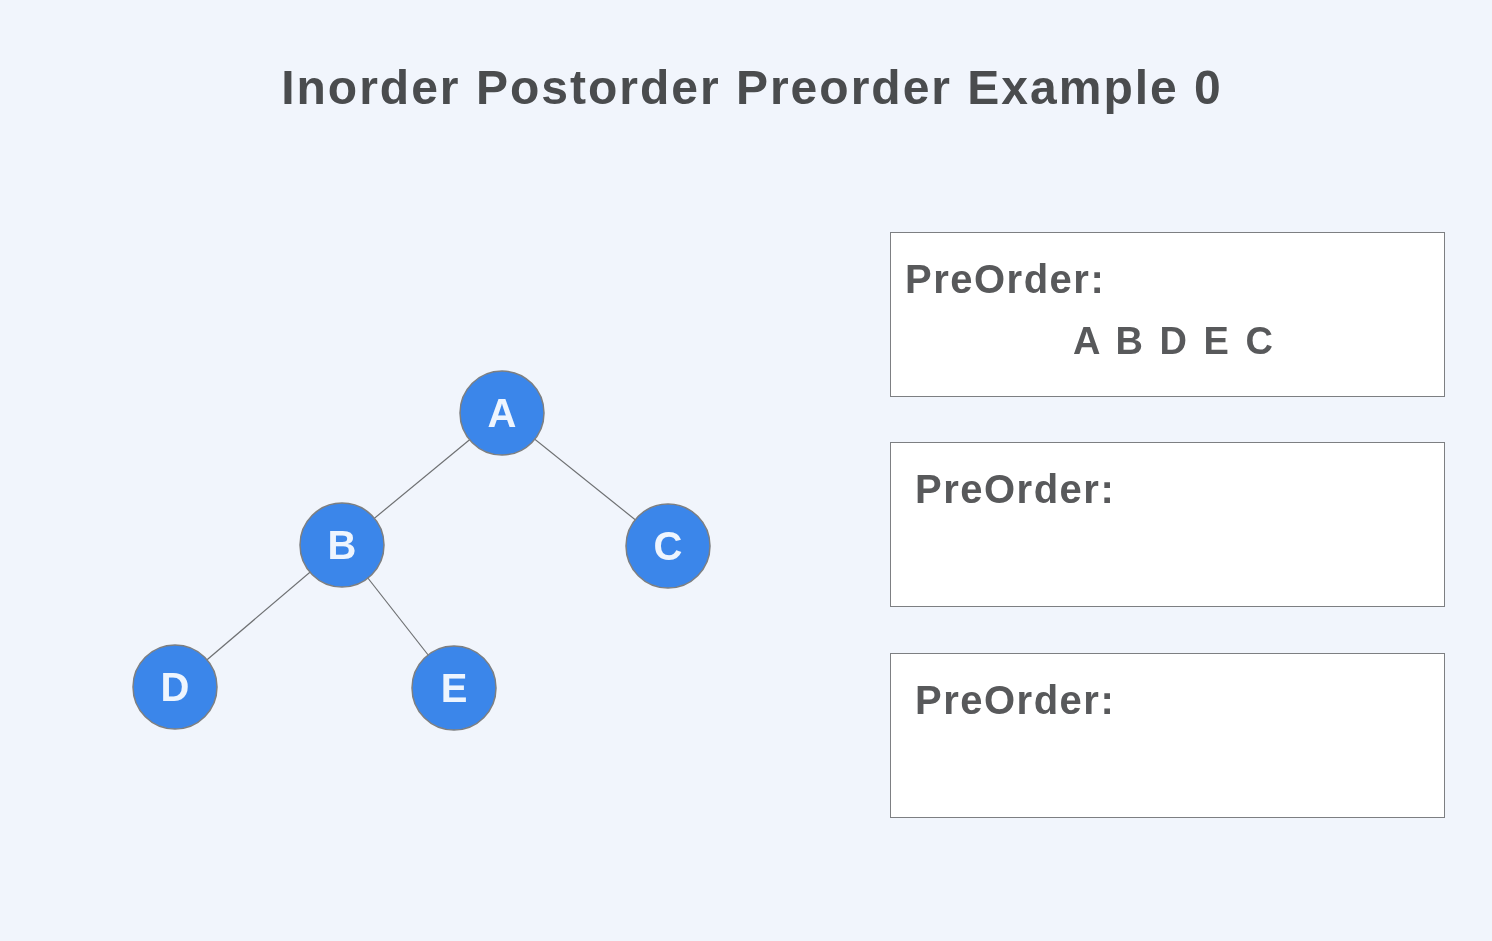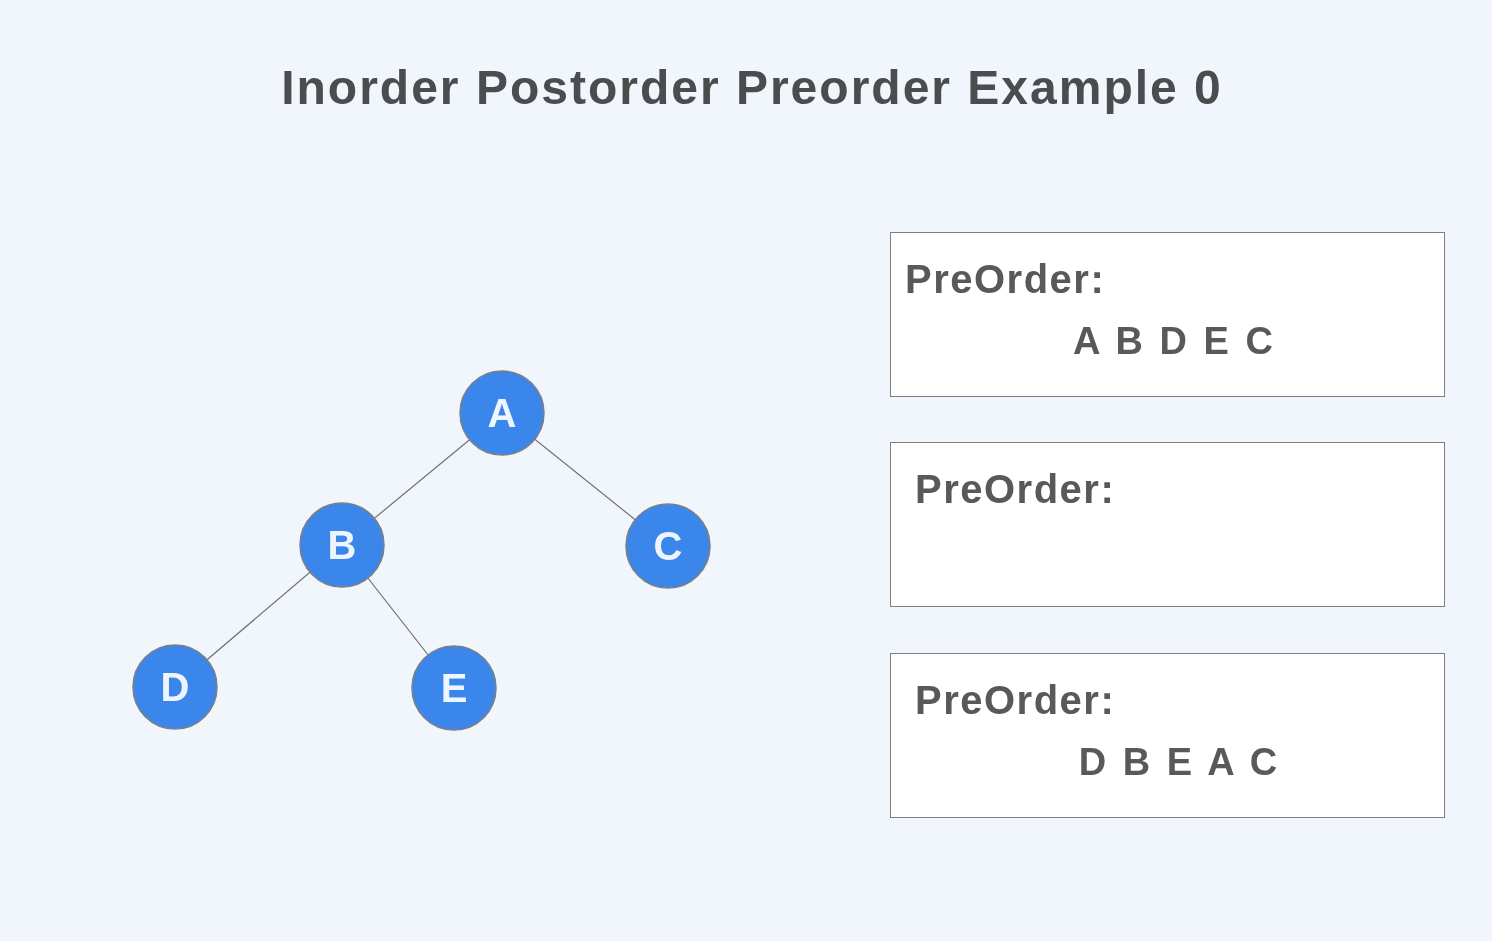--- a/index.html
+++ b/index.html
@@ -119,14 +119,13 @@
   <div class="t-label">PreOrder:</div>
   <div class="t-value">A B D E C</div>
 </div>
 
 <div class="traversal-box box-postorder">
   <div class="t-label">PreOrder:</div>
 </div>
 
 <div class="traversal-box box-inorder">
   <div class="t-label">PreOrder:</div>
-  <div class="t-value">D B E A C</div>
 </div>
 
 </body></html>

